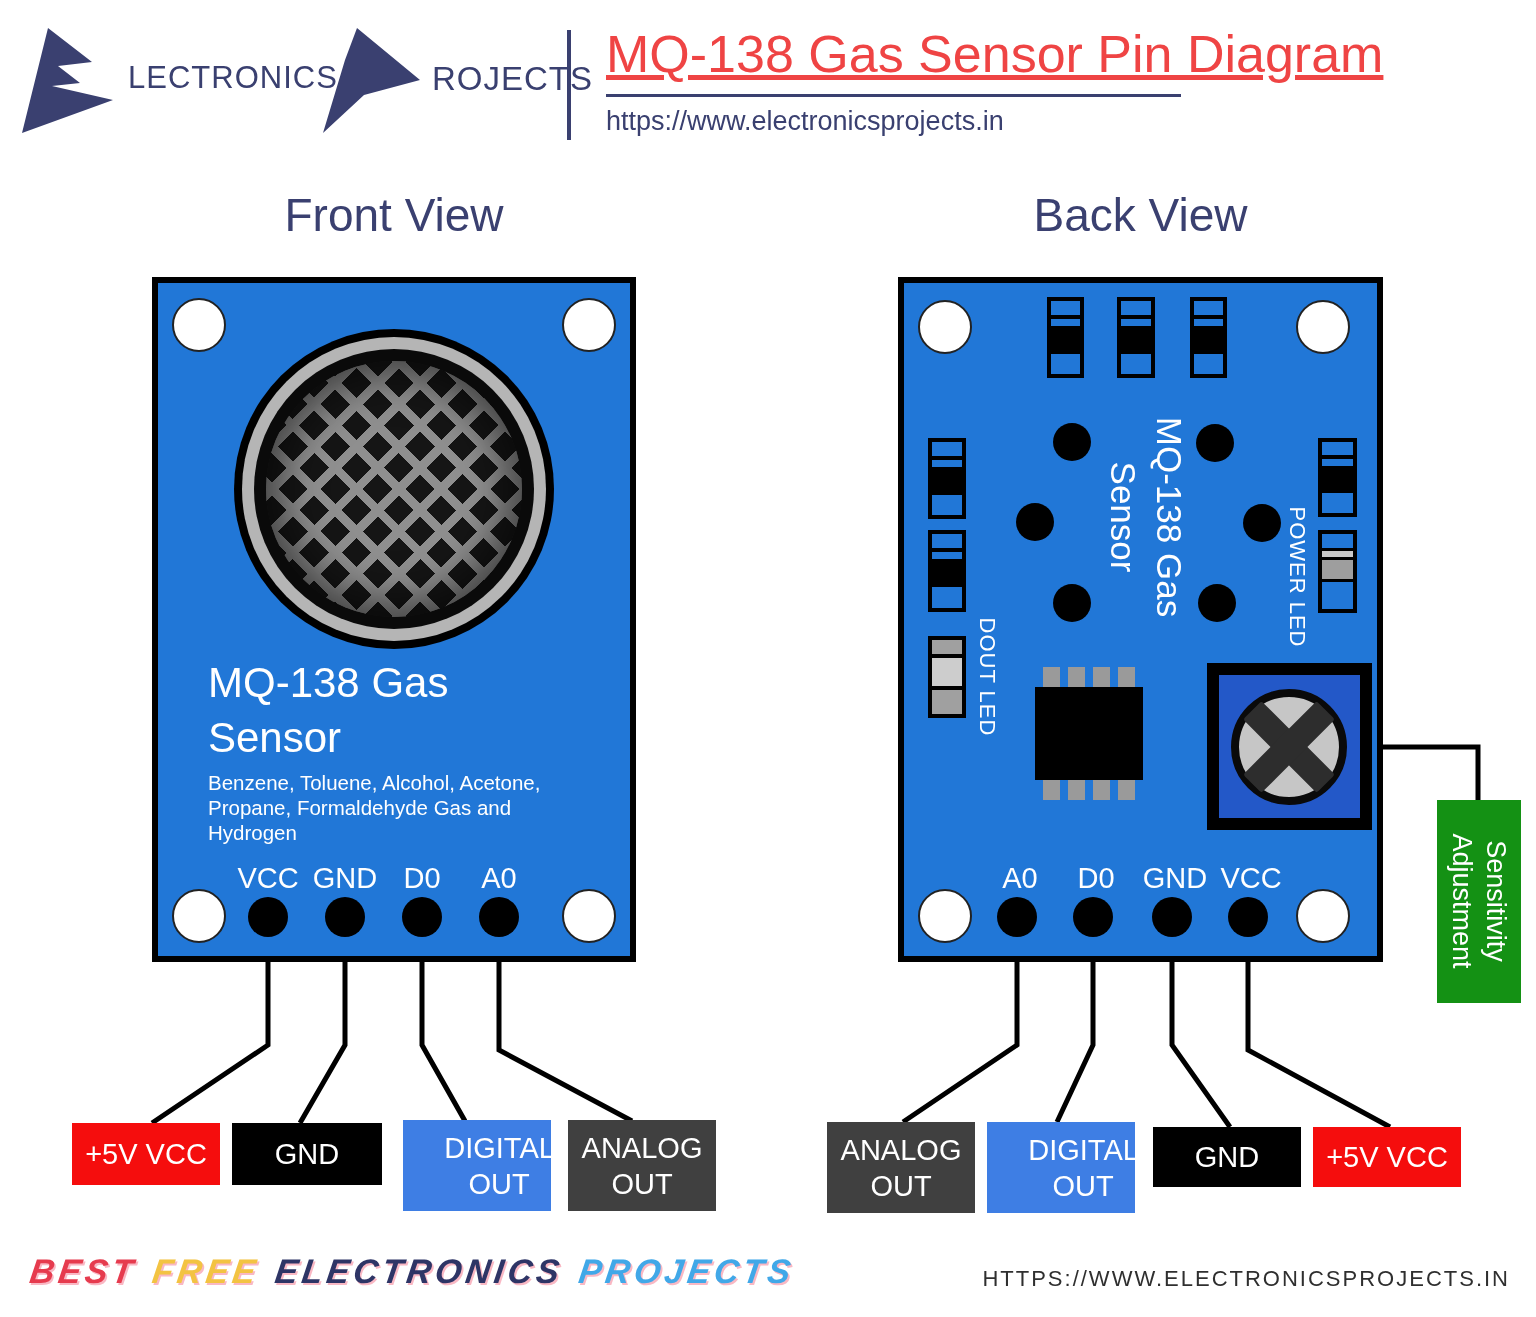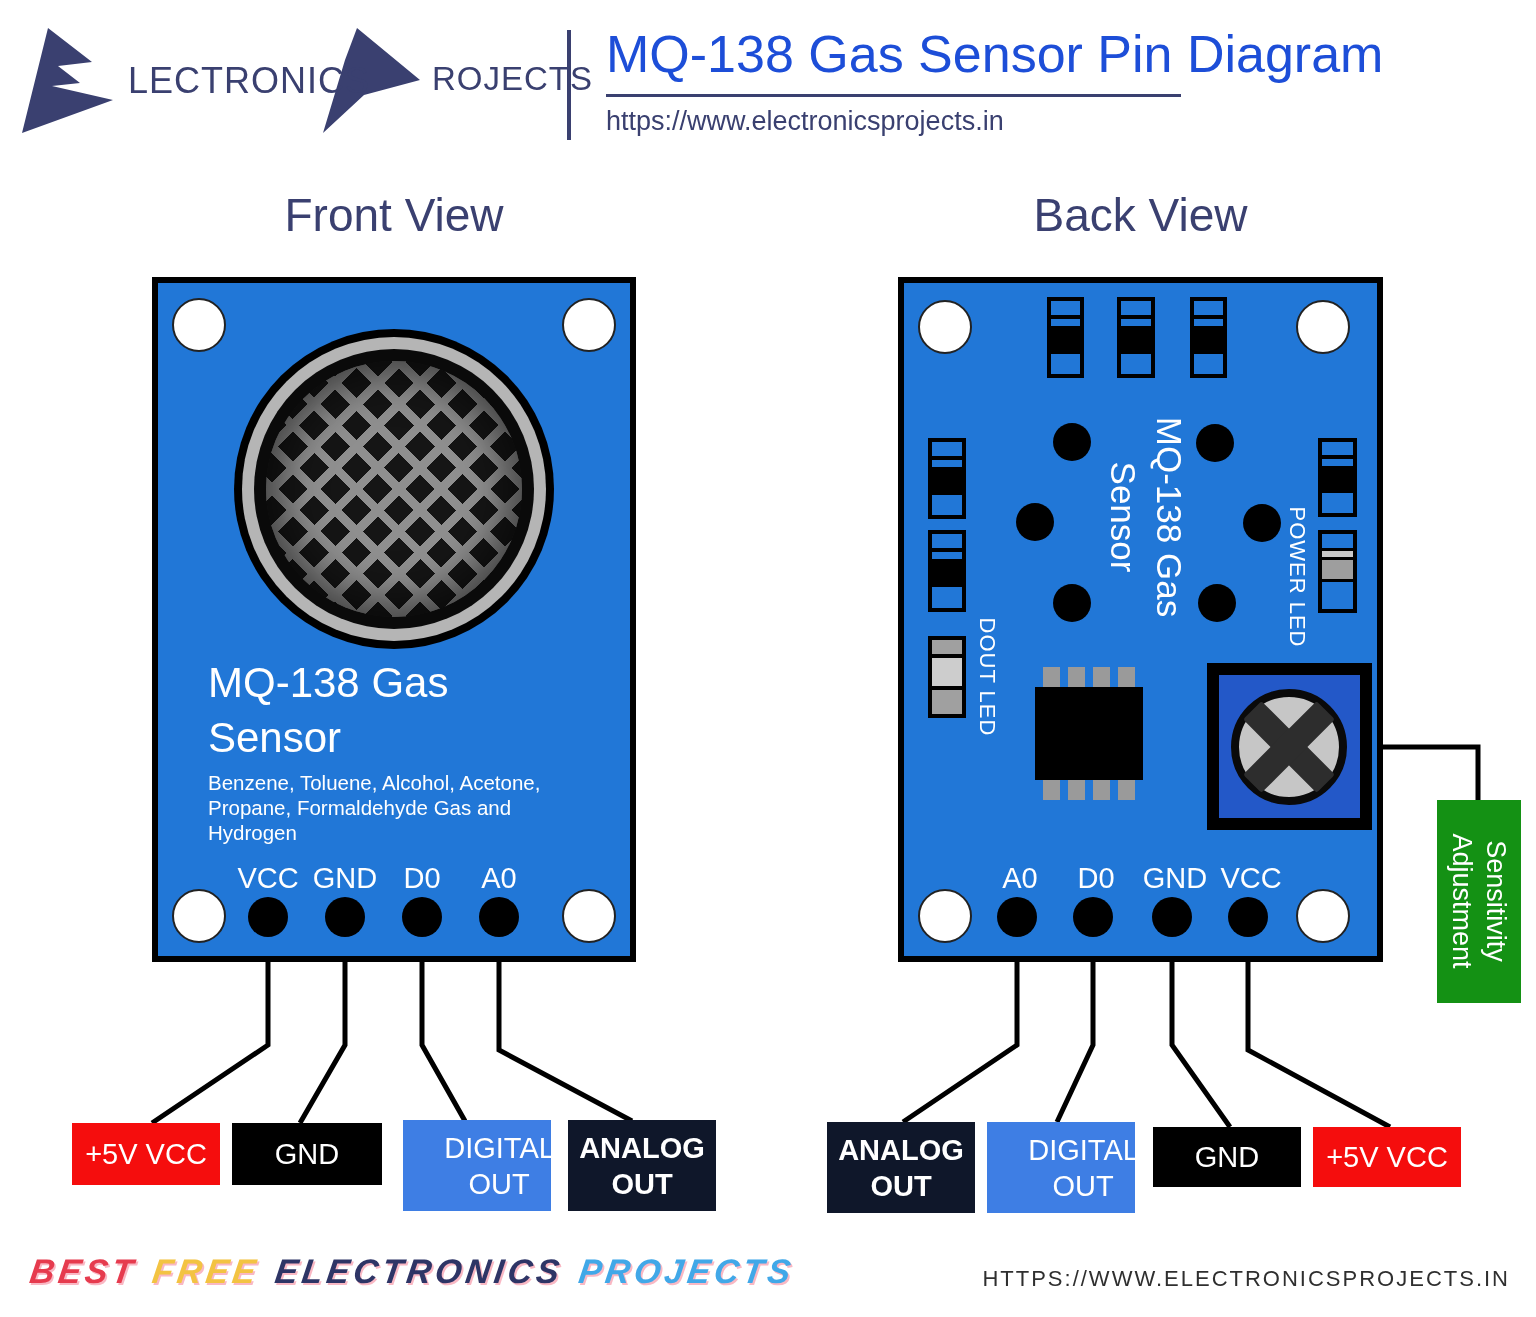--- a/index.html
+++ b/index.html
@@ -3,24 +3,24 @@
 <meta charset="utf-8">
 <style>
   html,body { margin:0; padding:0; background:#ffffff; }
   #canvas {
     position:relative; width:1536px; height:1317px; background:#ffffff;
     font-family:"Liberation Sans", sans-serif; overflow:hidden;
   }
   .abs { position:absolute; }
 
   
-  #logo-electronics { left:128px; top:60px; font-size:36px; color:#3a4070; letter-spacing:1px; }
+  #logo-electronics { left:128px; top:60px; font-size:31px; color:#3a4070; letter-spacing:1px; }
   #logo-projects    { left:424px; top:60px; font-size:33px; color:#3a4070; letter-spacing:1px;margin-left:8px; }
   #header-divider   { left:567px; top:30px; width:4px; height:110px; background:#3a4070; }
-  #header-title     { left:606px; top:24px; font-size:52px; color:#1d4ed8; }
+  #header-title     { left:606px; top:24px; font-size:52px; color:#ef4444;text-decoration:underline; }
   #title-underline  { left:606px; top:94px; width:575px; height:3px; background:#3a4070; }
   #header-url       { left:606px; top:106px; font-size:27px; color:#3a4070; }
 
   
   .view-heading { font-size:46px; color:#3a4070; text-align:center; }
   #front-heading { left:152px; top:188px; width:484px; }
   #back-heading  { left:898px; top:188px; width:485px; }
 
   
   .board { background:#2177d7; border:6px solid #000; box-sizing:border-box; }
@@ -92,21 +92,21 @@
   #sens-text { left:1479px; top:901px; width:176px; text-align:center;
     font-size:27px; line-height:34px; color:#fff;
     transform:translate(-50%,-50%) rotate(90deg); }
 
   
   .conn { display:flex; align-items:center; justify-content:center; text-align:center;
           color:#fff; font-size:29px; line-height:36px; box-sizing:border-box; }
   .c-red     { background:#f50d0d; }
   .c-black   { background:#000000; }
   .c-blue    { background:#3e7ee4;padding-left:44px; }
-  .c-magenta { background:#0f172a;font-weight:bold; }
+  .c-magenta { background:#404040; }
   #fconn0 { left:72px;   top:1123px; width:148px; height:62px; }
   #fconn1 { left:232px;  top:1123px; width:150px; height:62px; }
   #fconn2 { left:403px;  top:1120px; width:148px; height:91px; }
   #fconn3 { left:568px;  top:1120px; width:148px; height:91px; }
   #bconn0 { left:827px;  top:1122px; width:148px; height:91px; }
   #bconn1 { left:987px;  top:1122px; width:148px; height:91px; }
   #bconn2 { left:1153px; top:1127px; width:148px; height:60px; }
   #bconn3 { left:1313px; top:1127px; width:148px; height:60px; }
 
   

